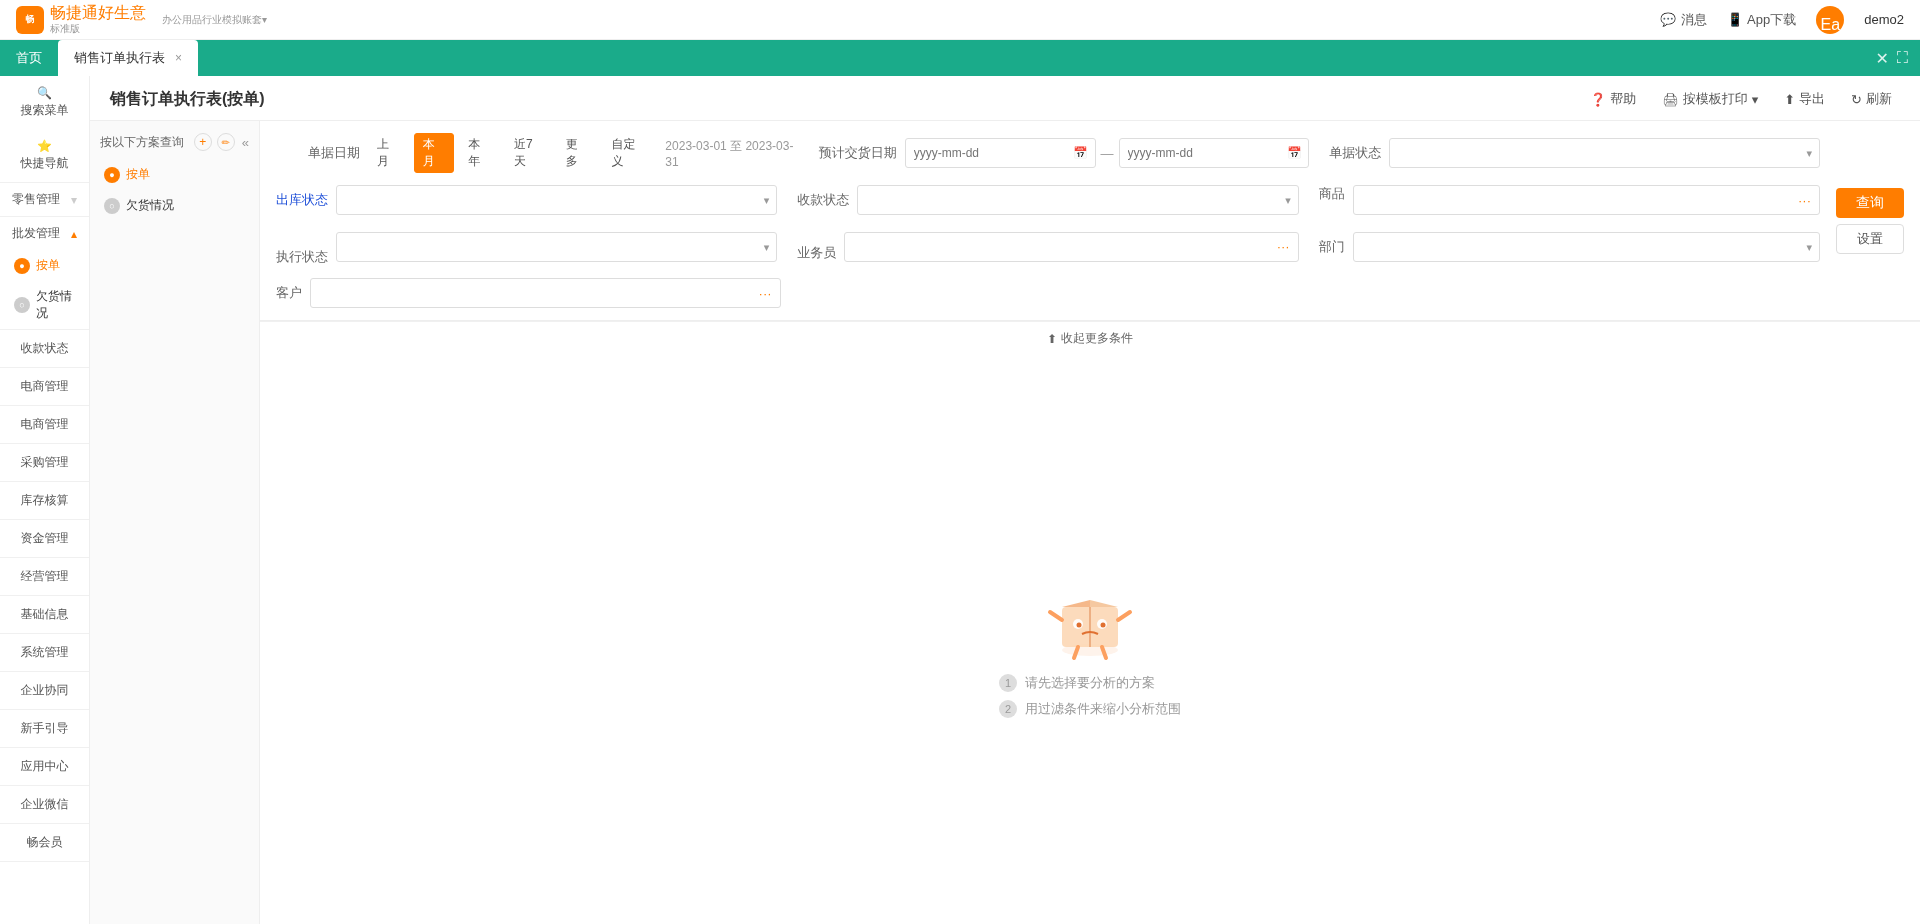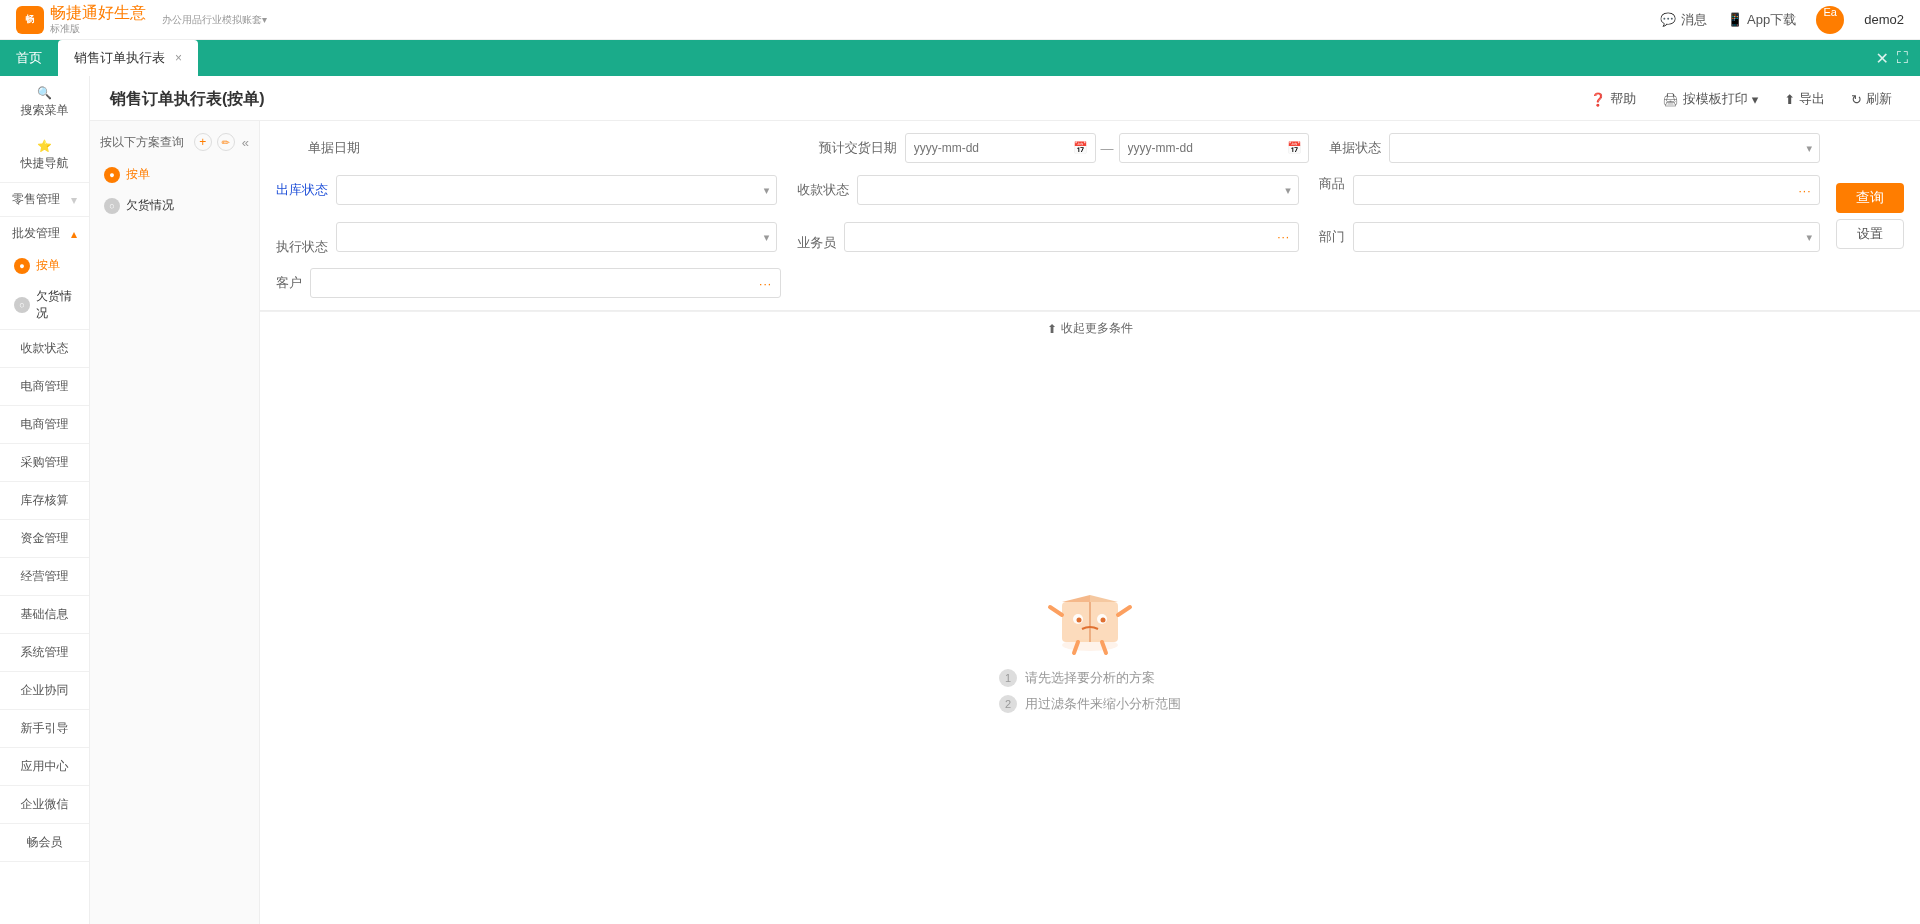--- a/index.html
+++ b/index.html
@@ -18,21 +18,21 @@
     }
     .top-bar-left { display: flex; align-items: center; gap: 8px; }
     .logo-area { display: flex; align-items: center; gap: 6px; }
     .logo-icon { width: 28px; height: 28px; background: #ff7d00; border-radius: 6px; display: flex; align-items: center; justify-content: center; color: #fff; font-size: 10px; font-weight: bold; }
     .logo-text { font-size: 16px; color: #ff7d00; line-height: 1.2; }
     .logo-sub { font-size: 10px; color: #999; }
     .company-select { display: flex; align-items: center; gap: 0; font-size: 12px; color: #555; cursor: pointer; padding: 0 8px; justify-content: space-between; }
     .company-select span { color: #999; font-size: 10px; }
     .top-bar-right { display: flex; align-items: center; gap: 20px; }
     .top-bar-action { display: flex; align-items: center; gap: 4px; font-size: 13px; color: #555; cursor: pointer; }
-    .user-avatar { width: 28px; height: 28px; border-radius: 50%; background: #ff7d00; overflow: hidden; display: flex; align-items: flex-start; justify-content: center; color: #fff; font-size: 11px; }
+    .user-avatar { width: 28px; height: 28px; border-radius: 50%; background: #ff7d00; overflow: hidden; display: flex; align-items: flex-end; justify-content: center; color: #fff; font-size: 16px; }
     .user-name { font-size: 13px; color: #333; cursor: pointer; text-align: center; }
 
     
     .tab-bar {
       height: 36px;
       background: #1aab8a;
       display: flex;
       align-items: center;
       padding: 0 0;
     }
@@ -436,20 +436,29 @@
 
       <div style="flex:1; display:flex; flex-direction:column; overflow:hidden;">
 
         <div style="background:#fff; padding:12px 16px; border-bottom:1px solid #eee; display:flex; gap:16px;">
 
           <div style="flex:1; display:flex; flex-direction:column; gap:12px;">
 
             <div style="display:flex; align-items:center; gap:20px;">
               <div style="display:flex; align-items:center; gap:8px; flex:1;margin-left:32px;">
                 <span style="font-size:13px; color:#666; white-space:nowrap;">单据日期</span>
+                <div style="display:flex; align-items:center; gap:5px;">
+                  <span class="date-tag">上月</span>
+                  <span class="date-tag active">本月</span>
+                  <span class="date-tag">本年</span>
+                  <span class="date-tag">近7天</span>
+                  <span class="date-tag">更多</span>
+                  <span class="date-tag">自定义</span>
+                  <span style="font-size:12px; color:#999; margin-left:6px;">2023-03-01 至 2023-03-31</span>
+                </div>
               </div>
               <div style="display:flex; align-items:center; gap:8px; flex:1;">
                 <span style="font-size:13px; color:#666; white-space:nowrap;">预计交货日期</span>
                 <div style="display:flex; align-items:center; gap:5px; flex:1;">
                   <div style="position:relative; flex:1;">
                     <input type="text" style="width: 100%; height: 30px; border: 1px solid rgb(221, 221, 221); border-radius: 3px; padding: 0px 28px 0px 8px; font-size: 12px; outline: none; color: rgb(187, 187, 187);" placeholder="yyyy-mm-dd">
                     <span style="position:absolute; right:7px; top:50%; transform:translateY(-50%); color:#ff7d00; font-size:12px; pointer-events:none;">📅</span>
                   </div>
                   <span style="color:#999;">—</span>
                   <div style="position:relative; flex:1;">

